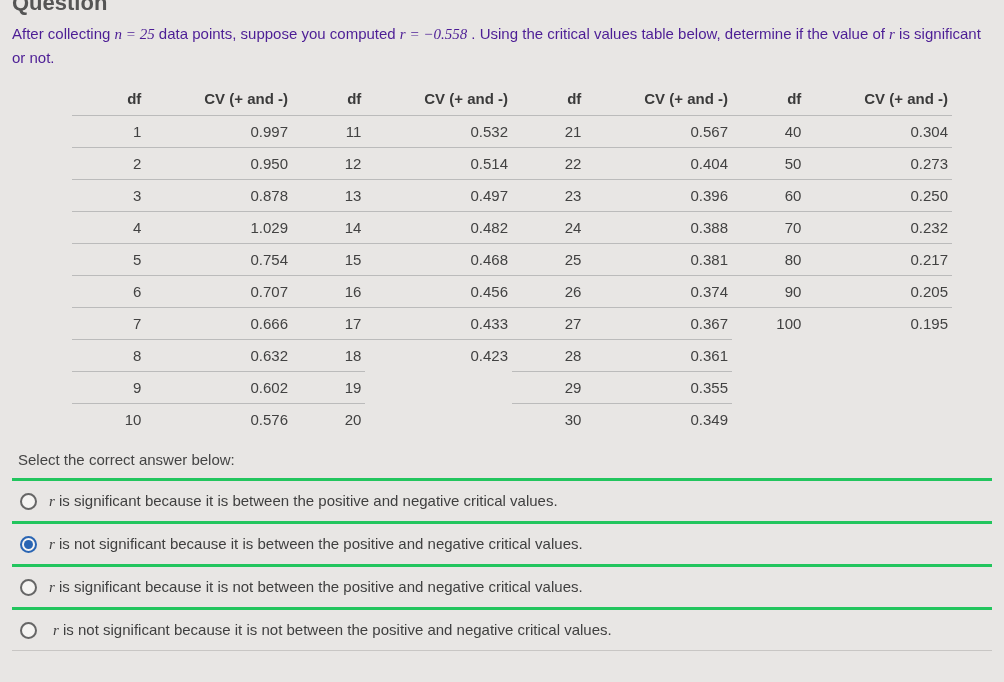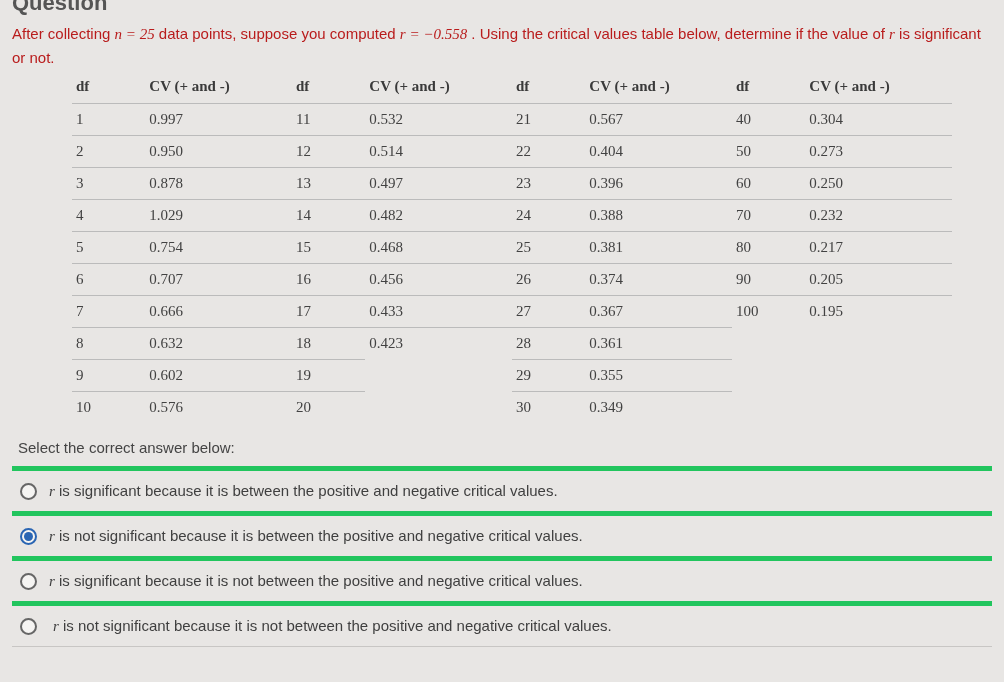--- a/index.html
+++ b/index.html
@@ -15,33 +15,33 @@
 .container { padding: 0 12px; }
 .title {
   font-size: 22px;
   font-weight: bold;
   color: #555;
   margin-bottom: 6px;
   margin-top: -10px;
 }
 .question-text {
   line-height: 1.6;
-  margin-bottom: 0;
-  color: #b91c1c;
+  margin-bottom: 12px;
+  color: #4c1d95;
 }
 .math-var { font-style: italic; font-family: 'Times New Roman', serif; }
 .table-wrap {
   display: flex;
   margin: 0 40px 16px 60px;
 }
 .col-group {
   flex: 1;
   display: flex;
 }
-.subcol { flex: 1; text-align: left; font-family: Liberation Serif, serif; }
+.subcol { flex: 1; text-align: right; }
 .subcol.df { flex: 0.5; }
 .hdr {
   font-weight: bold;
   padding: 8px 4px;
   color: #3a3a3a;
 }
 .cell {
   padding: 7px 4px;
   border-top: 1px solid #bbb;
   color: #424242;
@@ -49,21 +49,21 @@
 .prompt {
   margin: 16px 0 10px 6px;
   color: #444;
 }
 .options { }
 .option {
   display: flex;
   align-items: center;
   gap: 12px;
   padding: 11px 8px;
-  border-top: 5px solid #22c55e;
+  border-top: 3px solid #22c55e;
   color: #3f3f3f;
 }
 .option:last-child { border-bottom: 1px solid #c8c6c4; gap: 16px; }
 .radio {
   width: 17px; height: 17px;
   border: 2px solid #666;
   border-radius: 50%;
   display: flex;
   align-items: center;
   justify-content: center;

